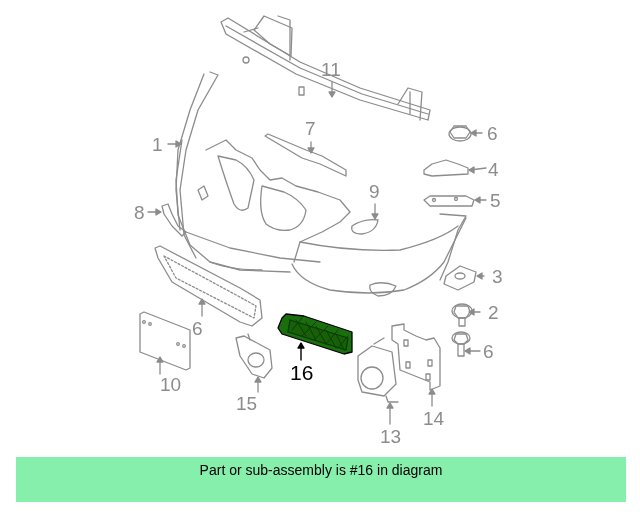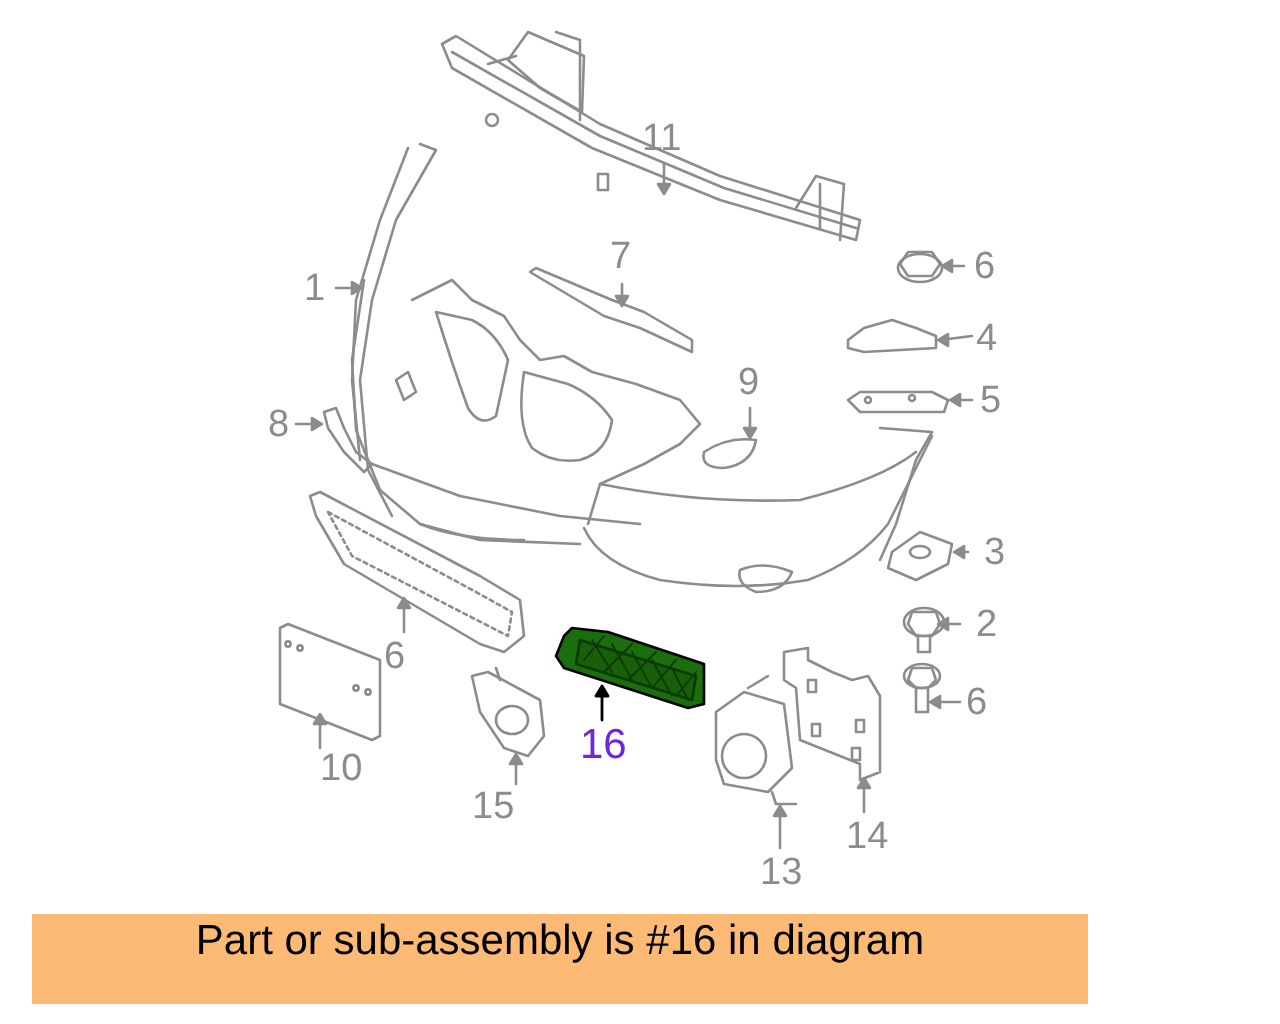--- a/index.html
+++ b/index.html
@@ -1,20 +1,20 @@
 <!DOCTYPE html>
 <html><head>
 <meta charset="utf-8">
 <style>
   html,body{margin:0;padding:0;background:#fff;}
   body{width:640px;height:512px;position:relative;overflow:hidden;font-family:"Liberation Sans",sans-serif;}
   #diagram{position:absolute;left:0;top:0;width:640px;height:455px;}
   .lbl{position:absolute;font-size:19px;color:#8c8c8c;line-height:1;white-space:nowrap;text-align:right;}
-  .lbl.hl{color:#6d28d9;font-size:21px;}
-  #banner{position:absolute;left:16px;top:457px;width:528px;height:45px;background:#fdba74;color:#000;text-align:center;font-size:21px;line-height:19px;padding-top:4px;box-sizing:border-box;}
+  .lbl.hl{color:#000000;font-size:21px;}
+  #banner{position:absolute;left:16px;top:457px;width:610px;height:45px;background:#86efac;color:#000;text-align:center;font-size:14px;line-height:19px;padding-top:4px;box-sizing:border-box;}
   #banner div{white-space:nowrap;}
 </style>
 </head>
 <body>
 
 <div id="diagram">
   <svg width="640" height="455" viewBox="0 0 640 455" fill="none" stroke="#8c8c8c" stroke-width="1.3" stroke-linejoin="round" stroke-linecap="round">
 
     <g>
       <path d="M221,22 L228,18 L300,62 L360,88 L430,110 L428,120 L360,100 L296,74 L226,34 Z"></path>

